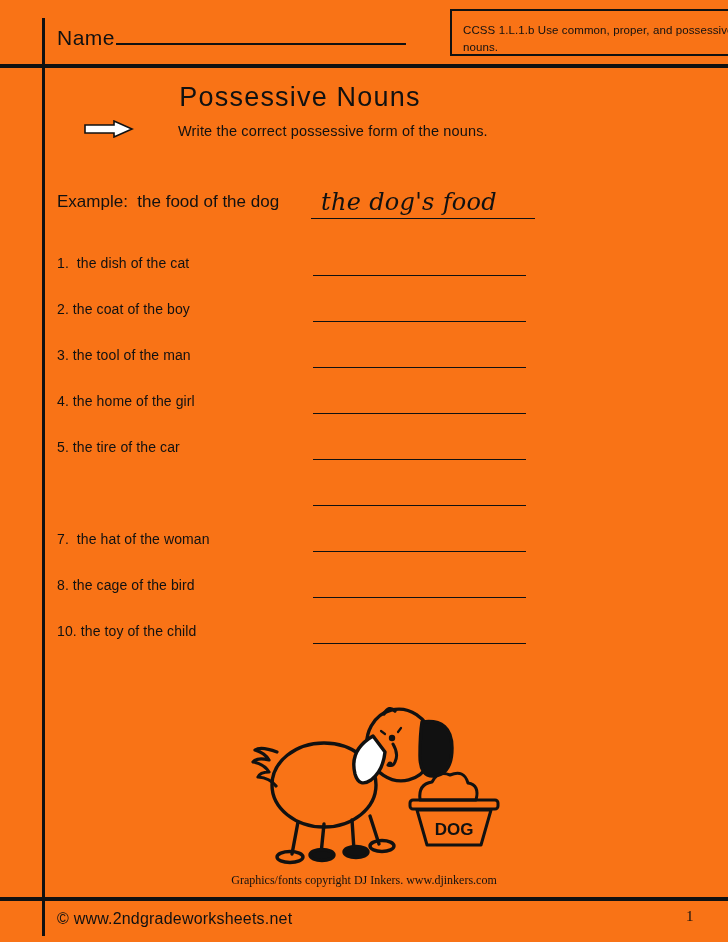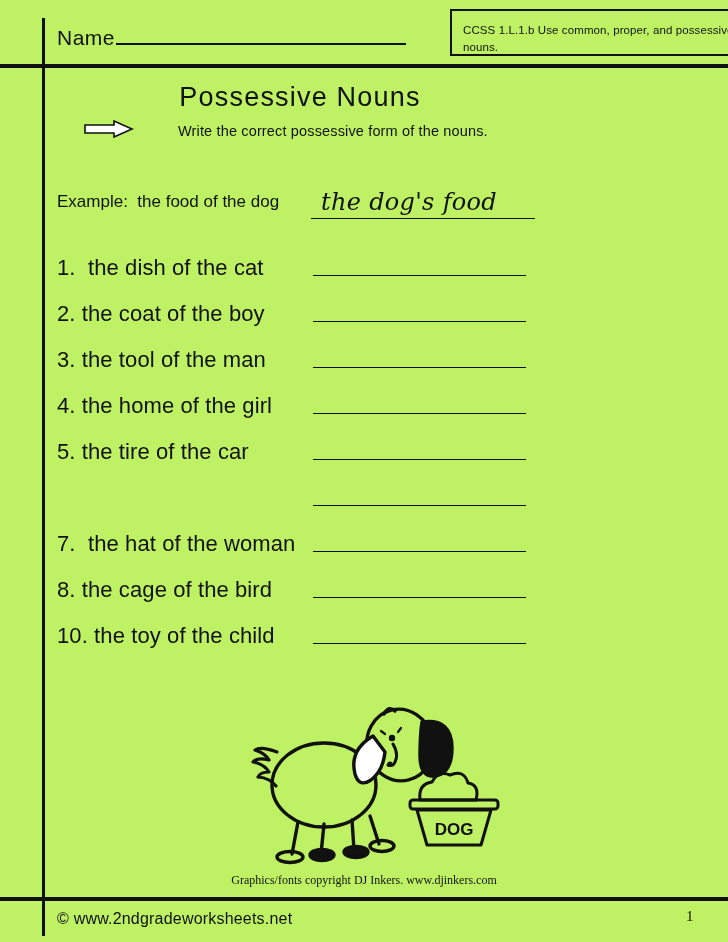--- a/index.html
+++ b/index.html
@@ -9,21 +9,21 @@
     background: #ffffff;
   }
   body {
     font-family: "Liberation Sans", sans-serif;
     color: #111111;
   }
   .page {
     position: relative;
     width: 728px;
     height: 942px;
-    background: #bef264;
+    background: #f97316;
     overflow: hidden;
   }
 
   
   .rule-top {
     position: absolute;
     left: 0;
     top: 64px;
     width: 728px;
     height: 4px;
@@ -144,21 +144,21 @@
     width: 728px;
   }
   .q-row {
     position: relative;
     height: 46px;
   }
   .q-text {
     position: absolute;
     left: 57px;
     top: 0;
-    font-size: 22px;
+    font-size: 14px;
     white-space: pre;
     letter-spacing: 0.1px;
   }
   .q-blank {
     position: absolute;
     left: 313px;
     top: 20px;
     width: 213px;
     border-bottom: 1.5px solid #111111;
     height: 0;

